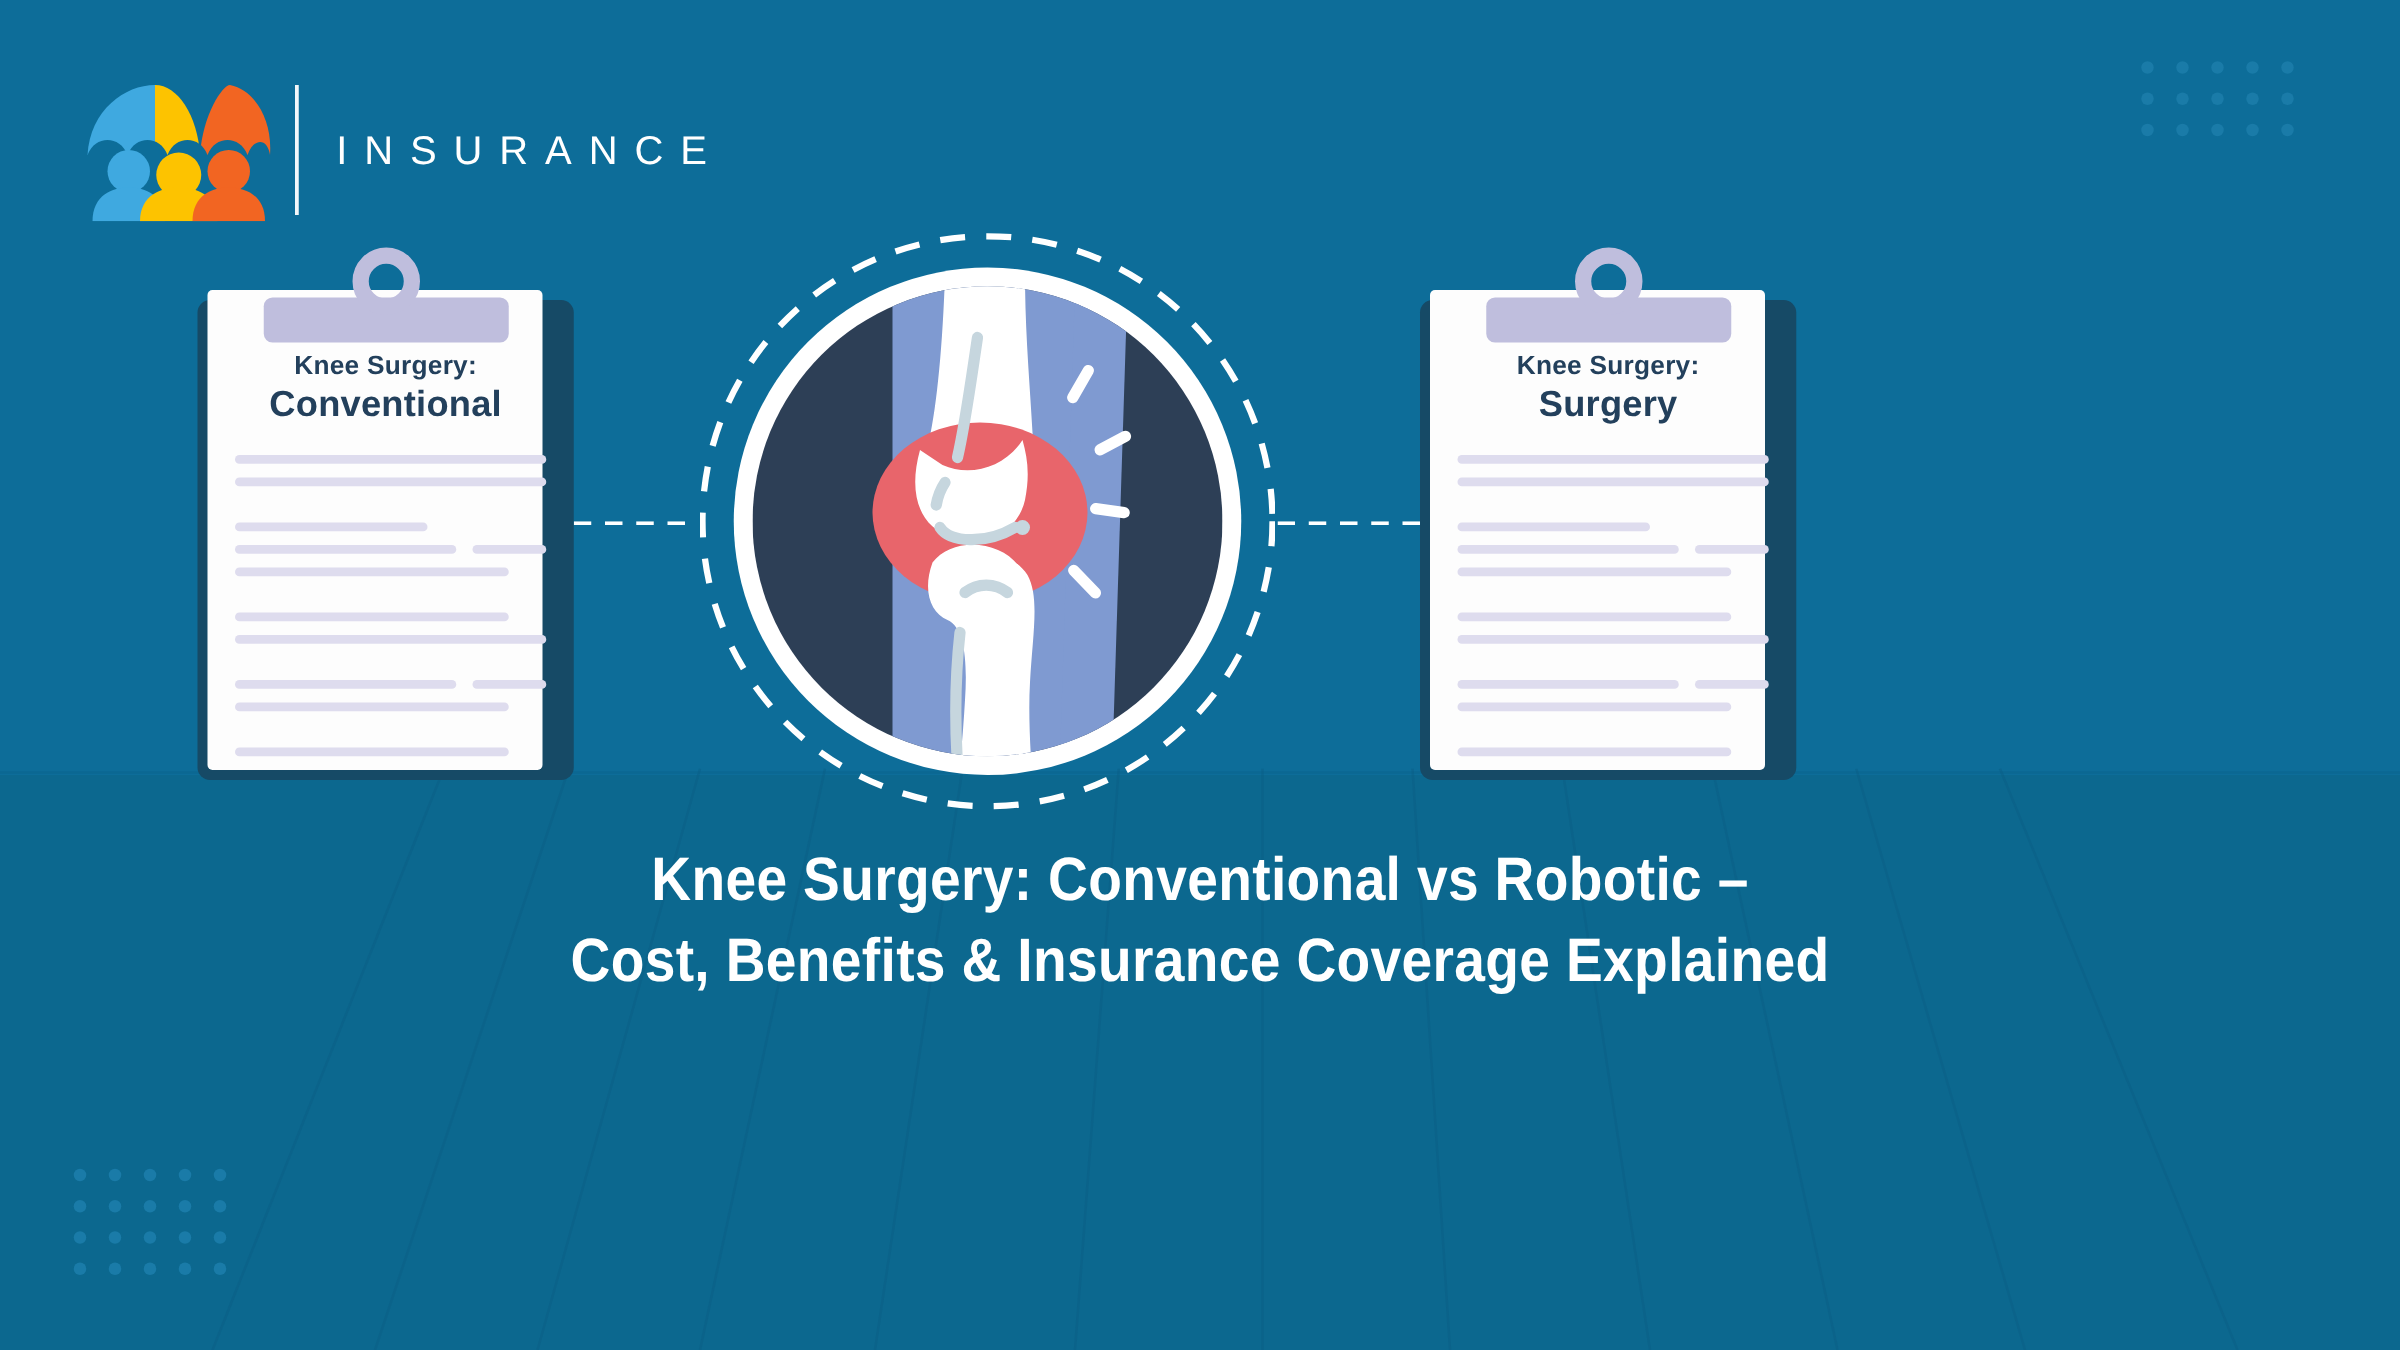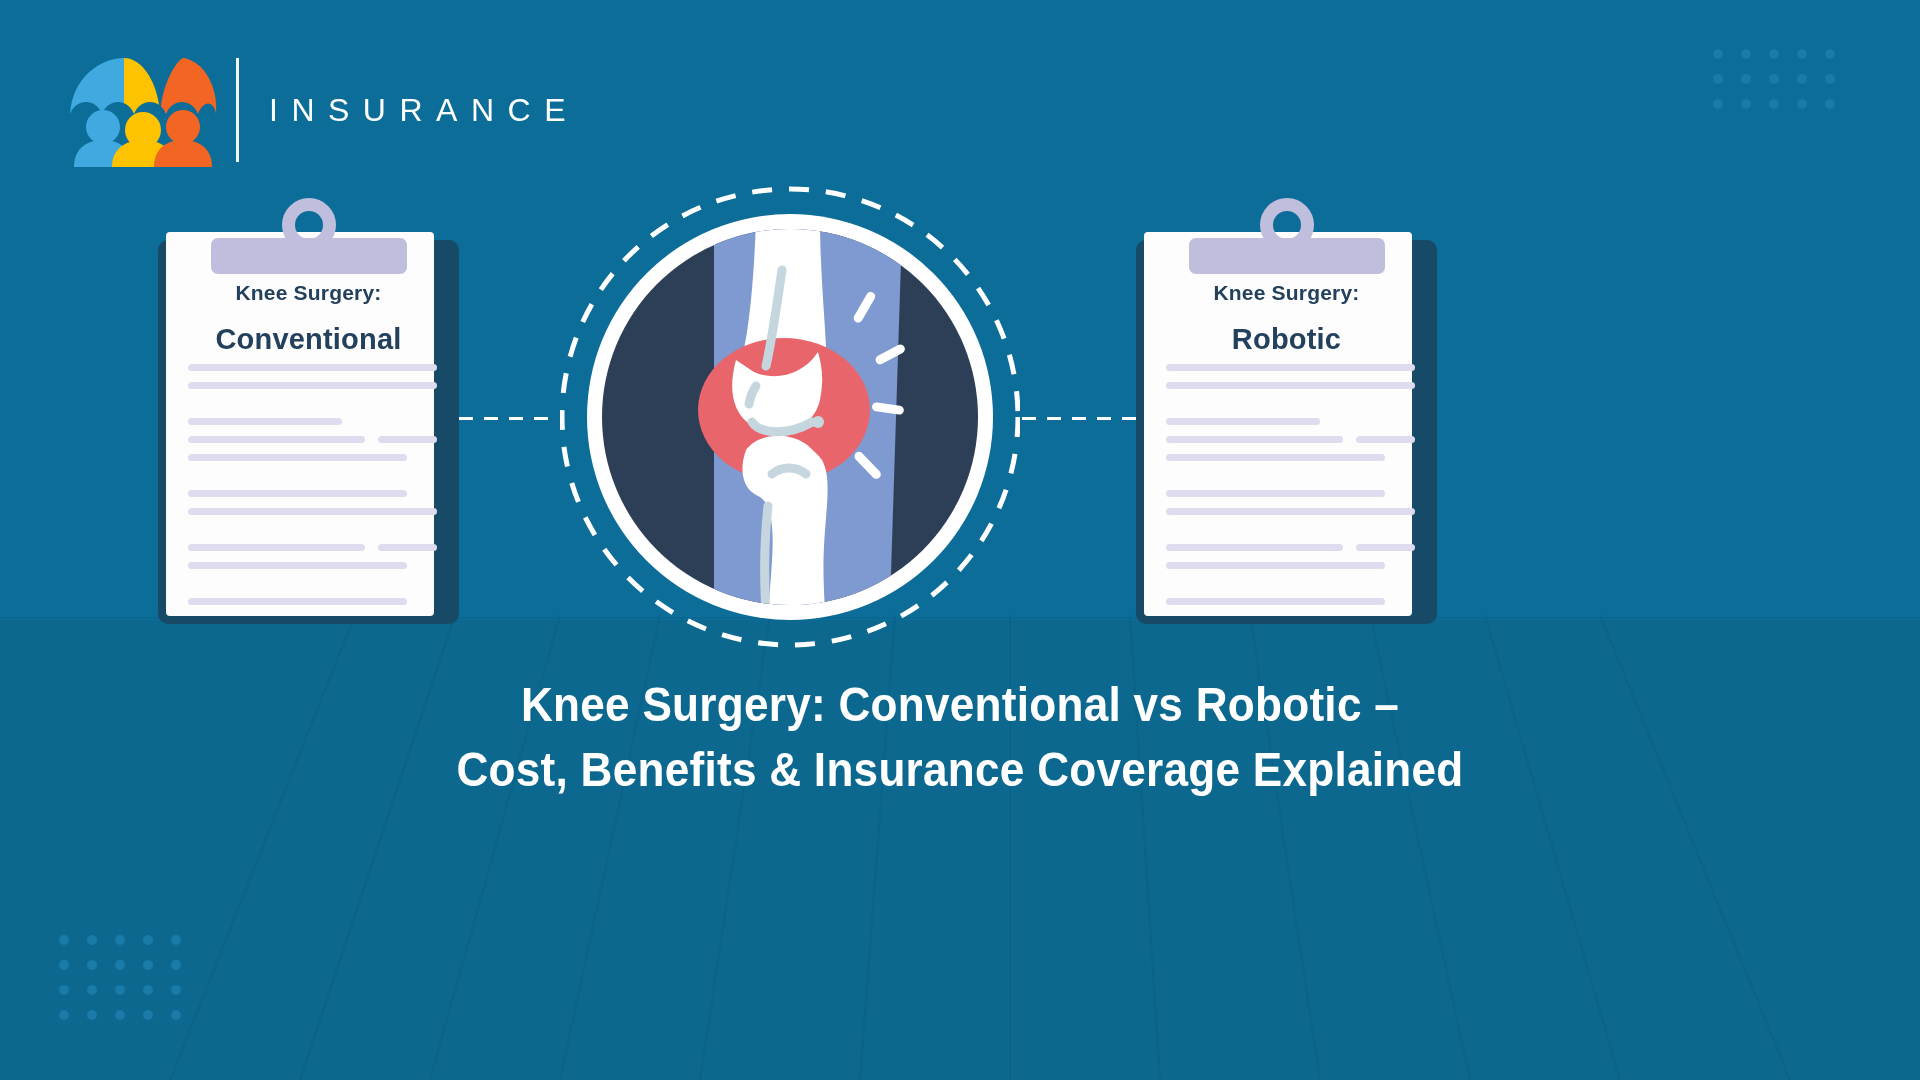--- a/index.html
+++ b/index.html
@@ -15,21 +15,21 @@
     position:absolute; inset:0; z-index:0; pointer-events:none;
   }
   #bg-band{
     position:absolute; left:0; right:0; top:620px; bottom:0;
     background:#0c688f; z-index:0;
   }
   .dot-grid{ position:absolute; z-index:1; }
 
   
   #logo{
-    position:absolute; left:62px; top:52px; z-index:5;
+    position:absolute; left:62px; top:62px; z-index:5;
     display:flex; align-items:center; gap:0px;
   }
   #logo-mark{ width:160px; height:115px; }
   #logo-divider{
     width:3px; height:104px; background:#ffffff; margin-left:14px; margin-right:26px;
     opacity:.95;
   }
   #logo-text{ display:flex; flex-direction:column; justify-content:center; }
   #logo-line1{
     color:#ffffff; font-size:32px; letter-spacing:13.5px;
@@ -65,21 +65,21 @@
   .cb-title{
     position:absolute; left:0; right:0; top:48px; text-align:center; z-index:4;
     padding:0 18px;
   }
   .cb-title-small{
     color:#23405c; font-size:21px; font-weight:bold; line-height:1.25;
     letter-spacing:.2px;
   }
   .cb-title-big{
     color:#23405c; font-size:29px; font-weight:bold; line-height:1.2;
-    letter-spacing:.2px; margin-top:16px;
+    letter-spacing:.2px; margin-top:1px;
   }
   .cb-lines{
     position:absolute; left:30px; right:22px; top:132px; z-index:4;
   }
   .cb-lines .lrow{ display:flex; gap:13px; }
   .cb-lines .ln{ height:7px; background:#dedcee; border-radius:4px; }
 
   
   .connector{ position:absolute; z-index:4; height:3px; }
   #connector-left{ left:434px; top:417px; width:122px; }
@@ -259,21 +259,21 @@
     </div>
 </div>
 
 <div class="clipboard" id="clipboard-right">
   <div class="cb-shadow"></div>
   <div class="cb-paper"></div>
   <div class="cb-clip-bar"></div>
   <div class="cb-clip-ring"></div>
   <div class="cb-title">
     <div class="cb-title-small">Knee Surgery:</div>
-    <div class="cb-title-big">Robotic</div>
+    <div class="cb-title-big">Surgery</div>
   </div>
   <div class="cb-lines">
       <div class="lrow" style="height: 18px;">
         <div class="ln" style="width: 100%;"></div>
       </div>
       <div class="lrow" style="height: 18px;">
         <div class="ln" style="width: 100%;"></div>
       </div>
       <div class="lrow" style="height: 18px;"></div>
       <div class="lrow" style="height: 18px;">

